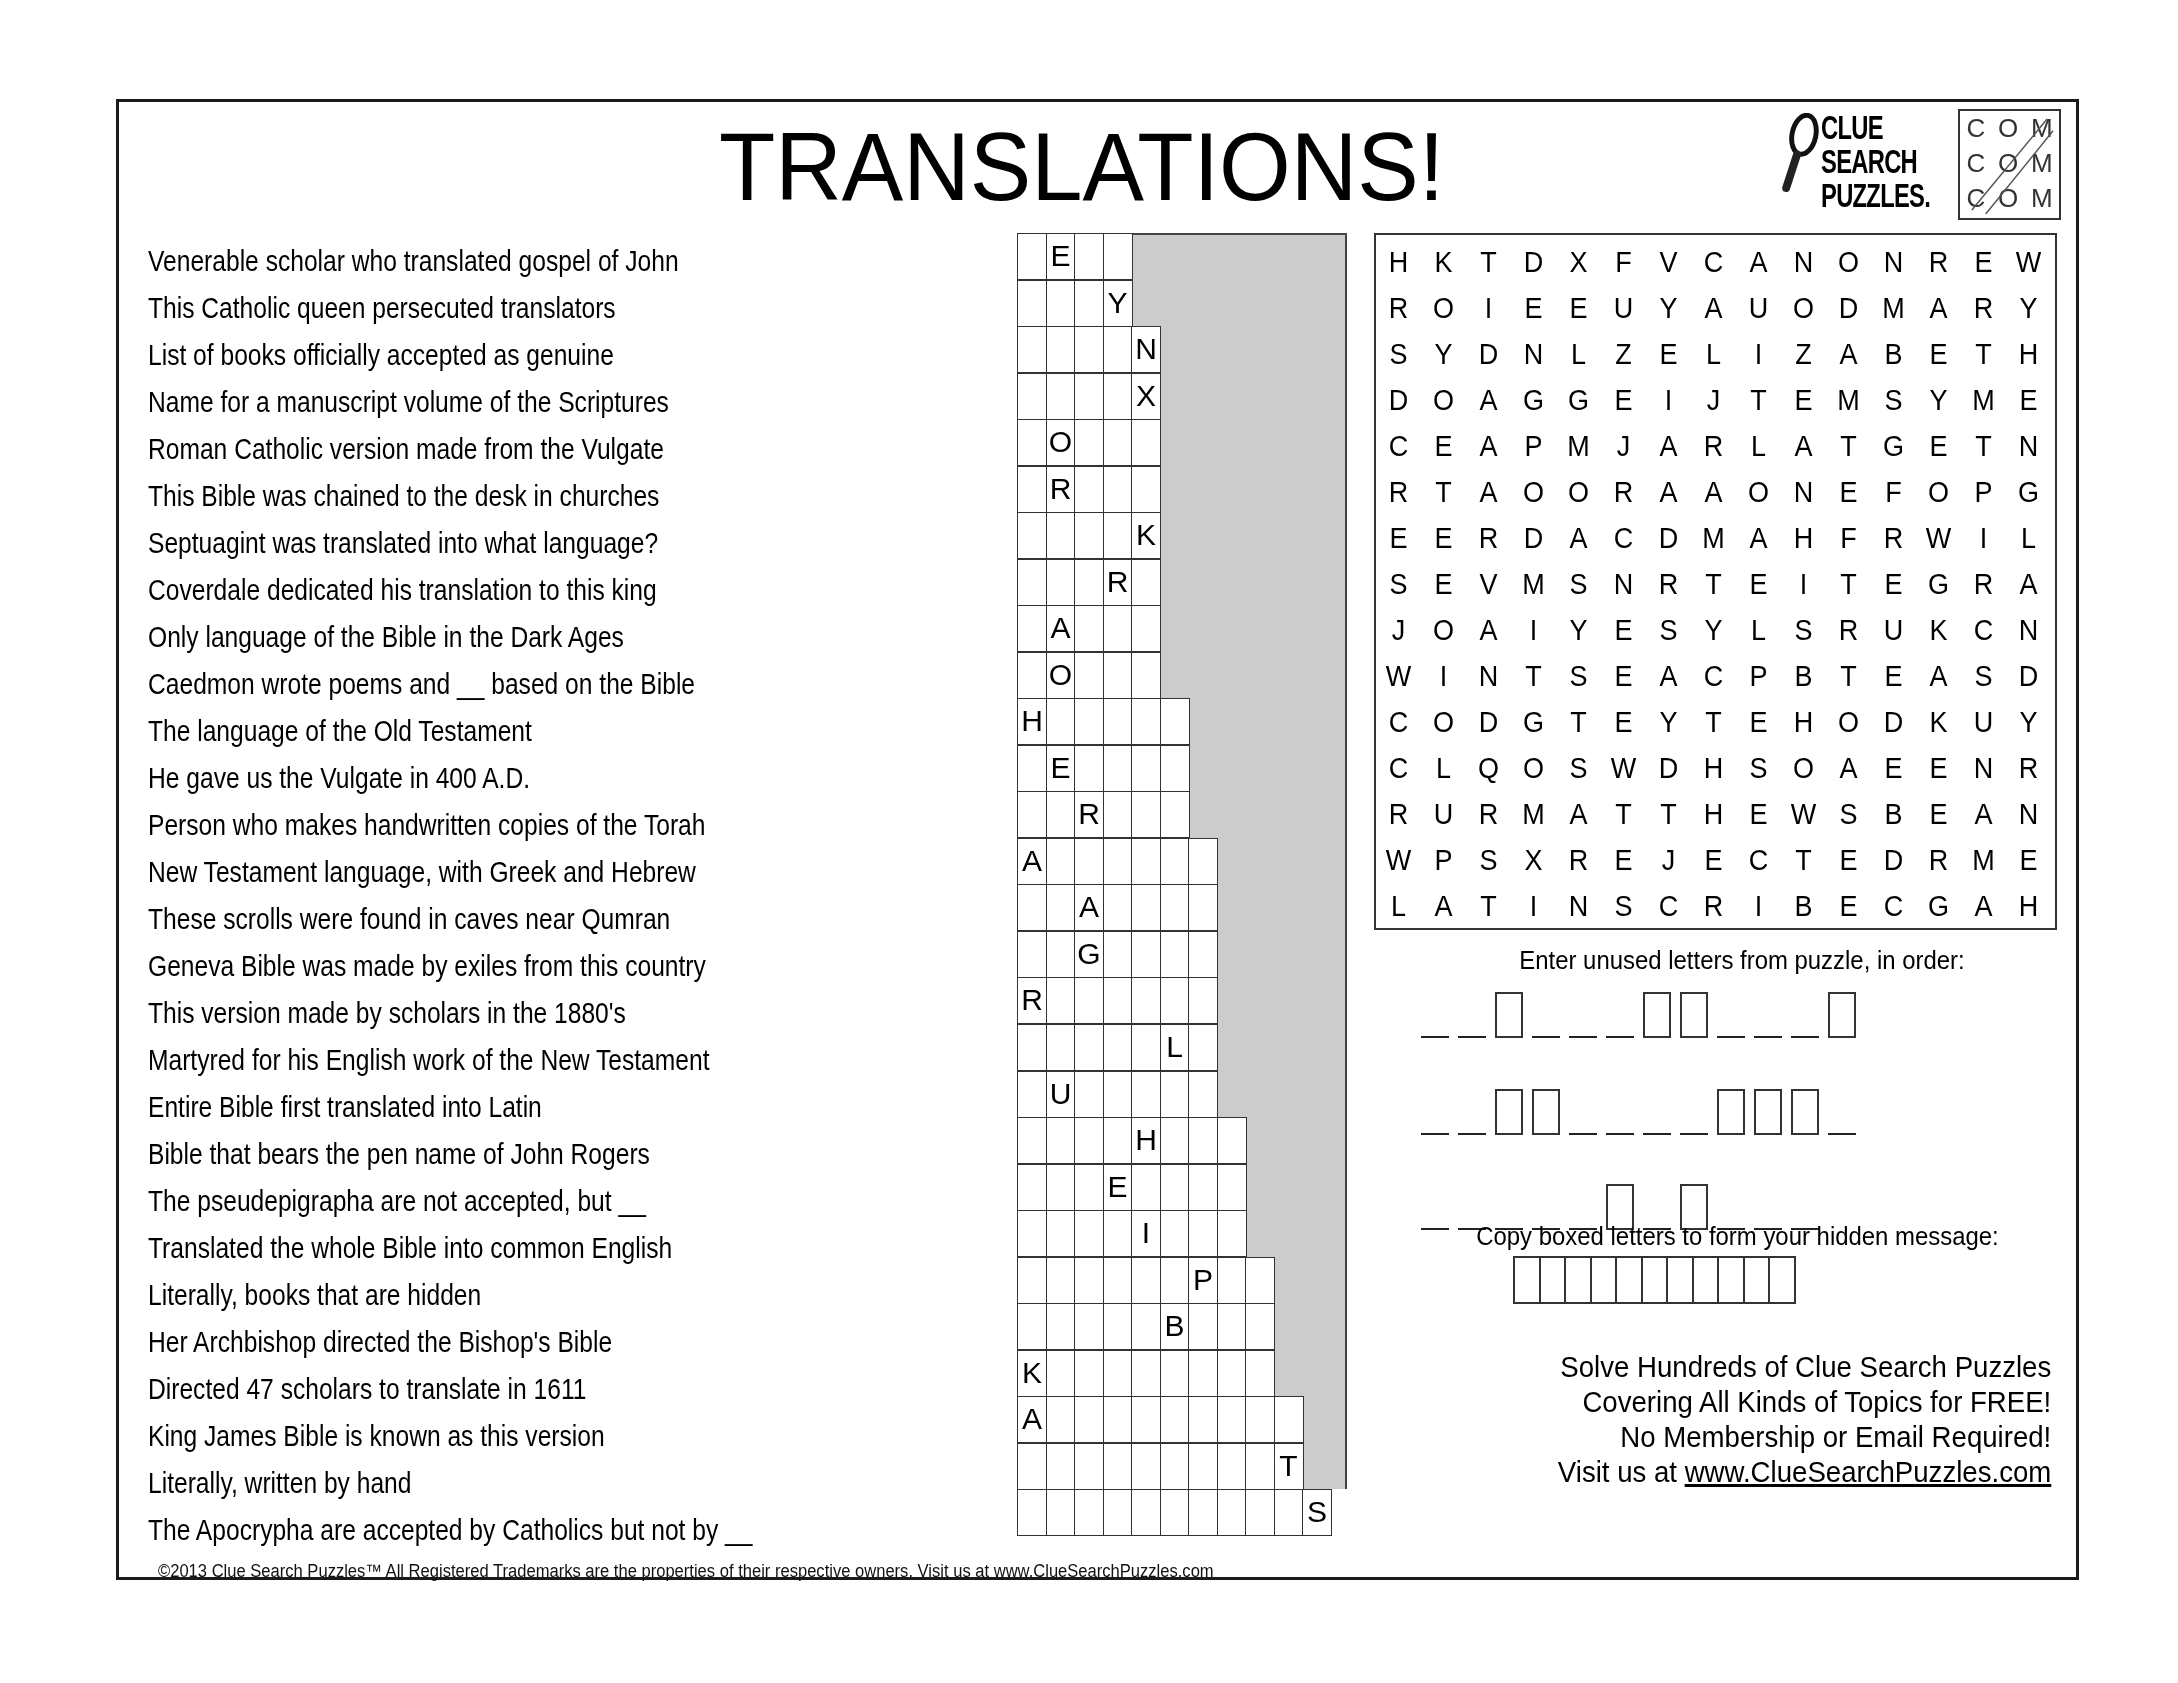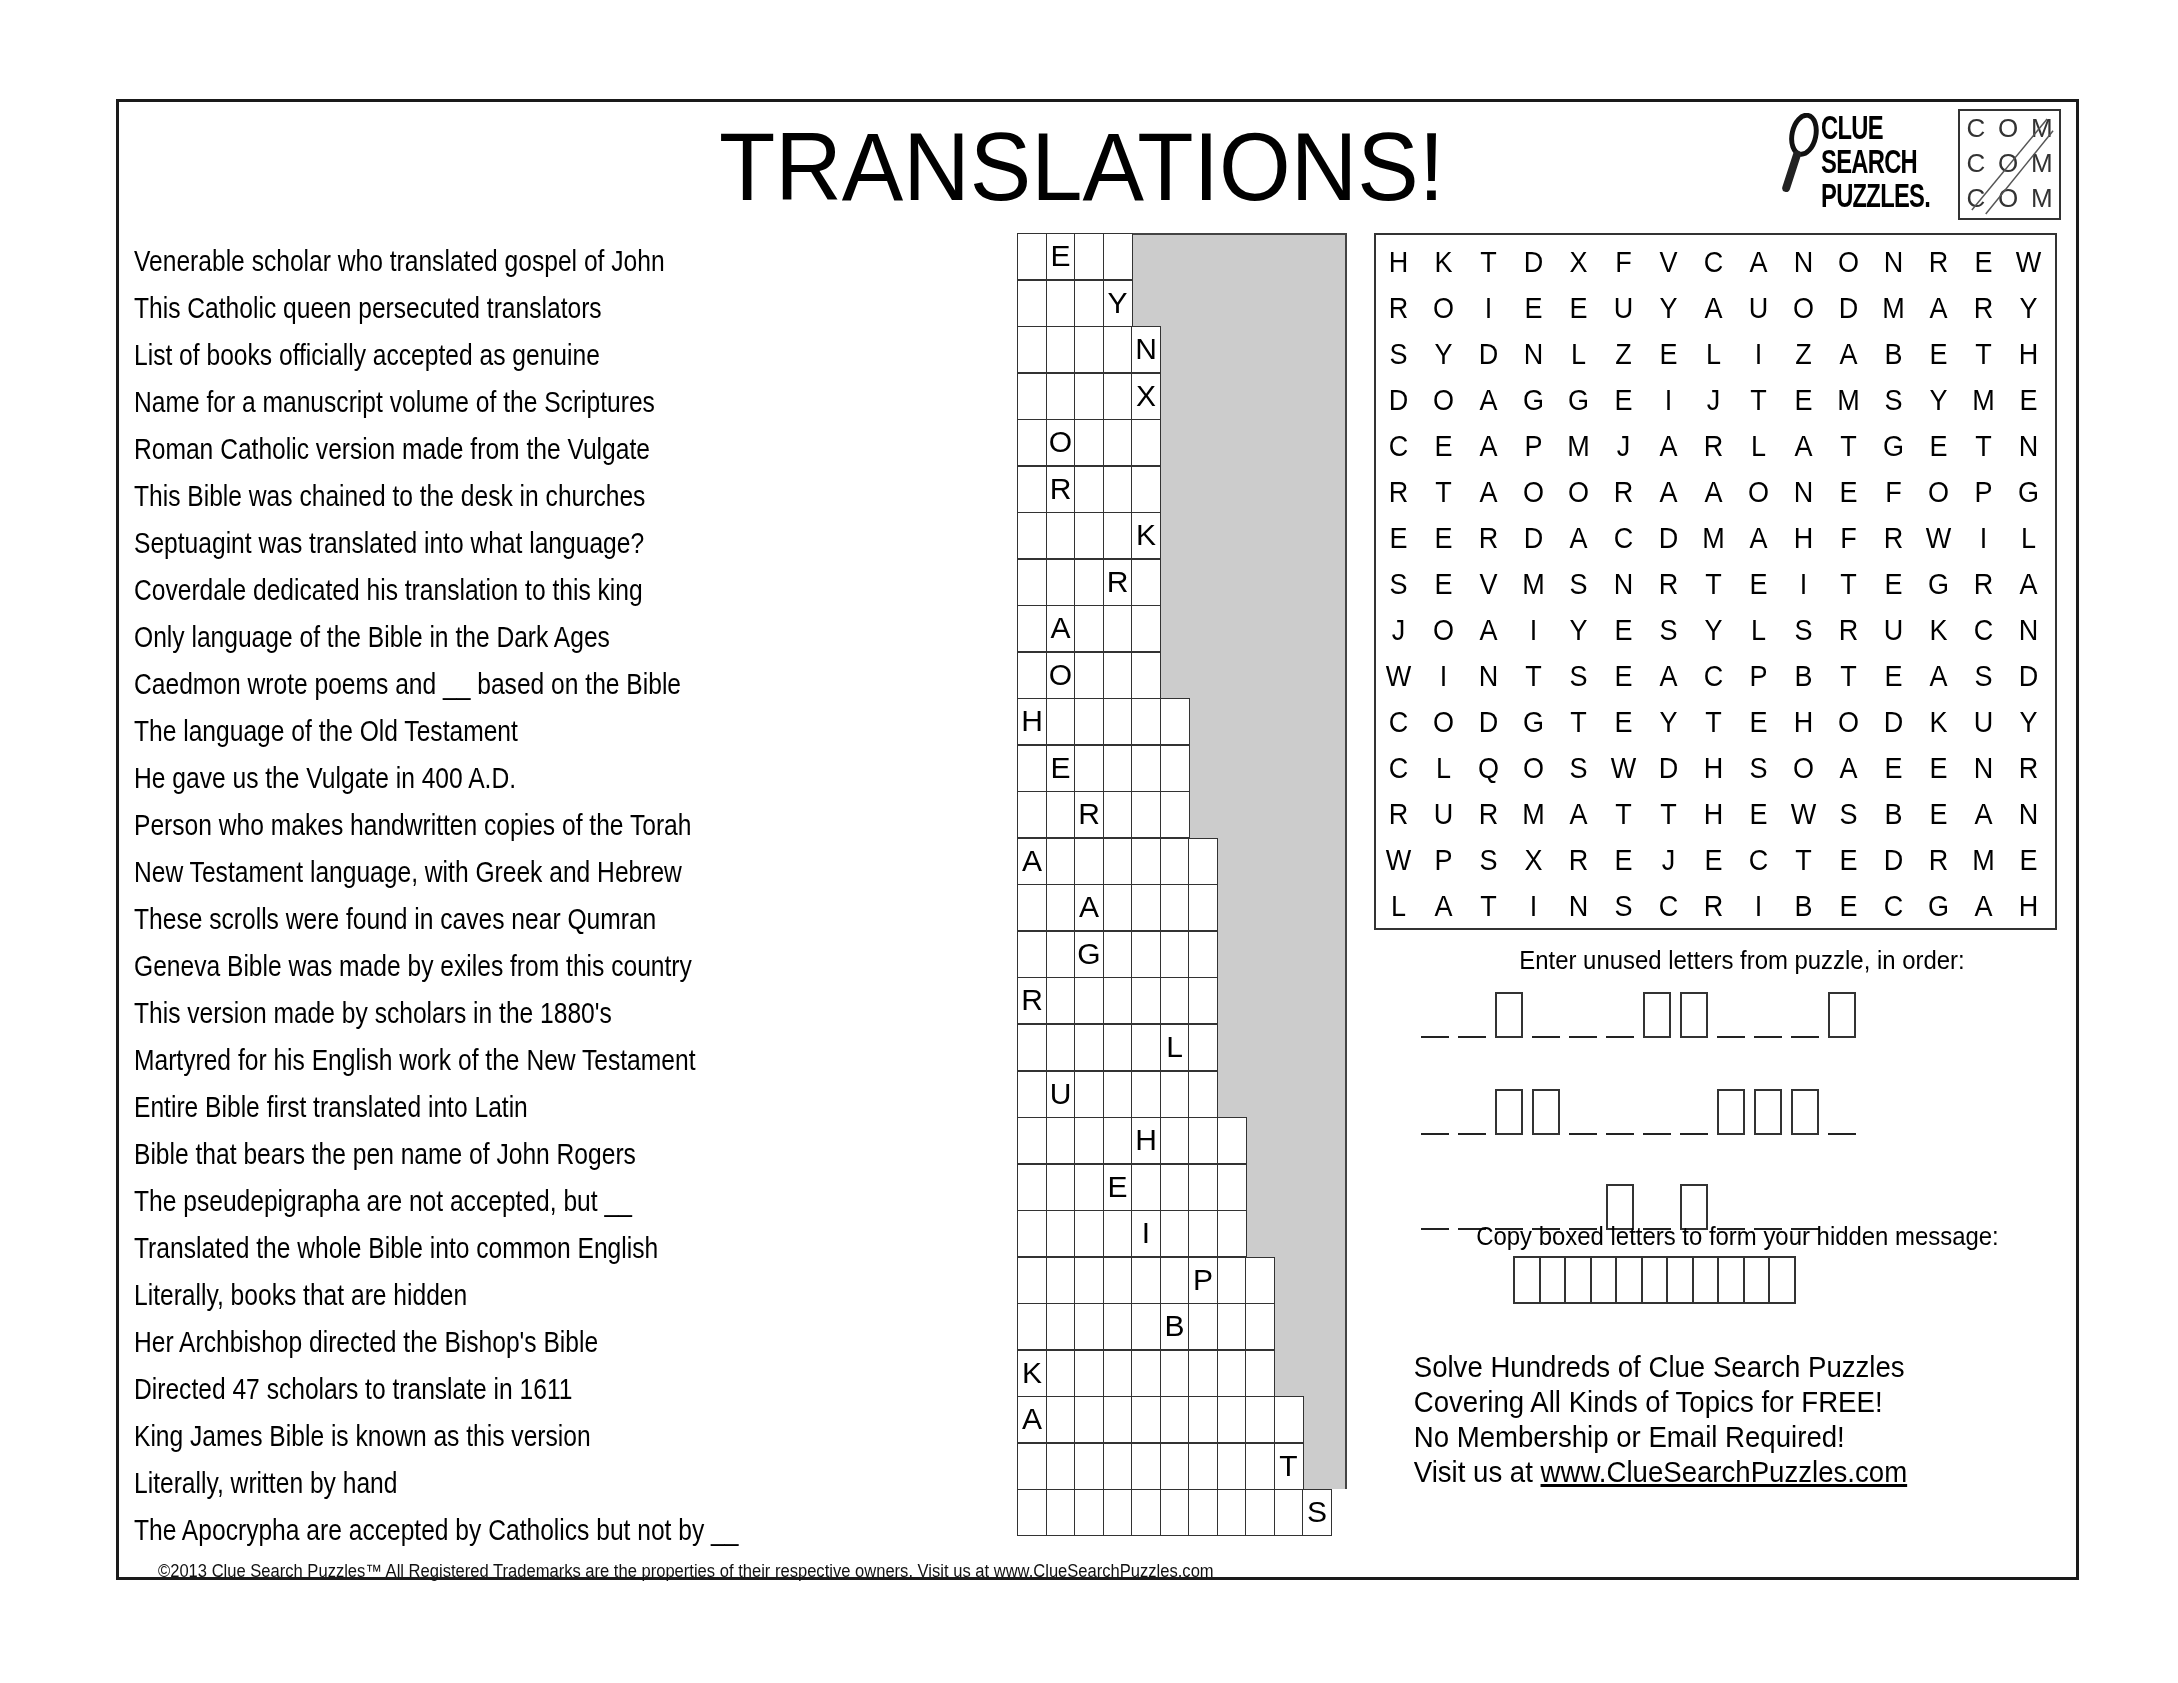--- a/index.html
+++ b/index.html
@@ -6,39 +6,39 @@
   body { width:2178px; height:1683px; position:relative; overflow:hidden; font-family:"Liberation Sans", sans-serif; color:#000; }
   .page-border { position:absolute; left:116px; top:99px; width:1963px; height:1481px; border:3px solid #1a1a1a; box-sizing:border-box; }
   .title { position:absolute; left:719px; top:117px; font-size:97px; line-height:99px; white-space:nowrap; transform-origin:left top; transform:scaleX(0.95); font-family:"Liberation Sans", sans-serif; }
   
   .logo { position:absolute; left:1770px; top:107px; width:297px; height:119px;text-decoration:underline; }
   .logo .mag { position:absolute; left:10px; top:6px; width:40px; height:79px; }
   .logo .words { position:absolute; left:51px; top:4px; font-weight:bold; font-size:33px; line-height:34px; transform:scaleX(0.72); transform-origin:left top; letter-spacing:-1px; }
   .logo .com-box { position:absolute; left:188px; top:2px; width:103px; height:111px; border:2px solid #333; box-sizing:border-box; }
   .logo .com-row { display:flex; justify-content:space-around; font-size:26px; line-height:35px; color:#333; }
   
-  .clues { position:absolute; left:134px; top:243px; width:871px; }
+  .clues { position:absolute; left:148px; top:243px; width:871px; }
   .clue { height:47px; font-size:30px; line-height:36px; white-space:nowrap; transform:scaleX(0.82); transform-origin:left top; }
   
   .ladder { position:absolute; left:1017px; top:233px; width:330px; height:1303px; }
   .ladder .shade { position:absolute; left:0; top:0; width:330px; height:1256px; background:#cccccc; border-right:2px solid #444; border-top:2px solid #444; box-sizing:border-box; }
   .lrow { position:absolute; left:0; height:47px; display:flex; }
   .lcell { width:30px; height:47px; box-sizing:border-box; border:1.5px solid #333; margin-right:-1.5px; margin-bottom:-1.5px; background:#fff; font-size:30px; line-height:44px; text-align:center; position:relative; }
   .lcell span { position:absolute; left:0; right:0; top:0; }
   
   .wsearch { position:absolute; left:1374px; top:233px; width:683px; height:697px; border:2px solid #333; box-sizing:border-box; padding:4px 0 0 0; }
   .wrow { display:flex; height:46px; }
   .wl { width:45px; text-align:center; font-size:30px; line-height:46px; transform:scaleX(0.9); }
   .instr { position:absolute; font-size:26px; line-height:30px; white-space:nowrap; text-align:center; transform:scaleX(0.92); }
   .slots { position:absolute; display:flex; align-items:flex-end; }
   .blank { width:28px; height:2px; background:#222; margin:0 4.5px; }
   .box { width:28px; height:46px; border:2px solid #333; box-sizing:border-box; margin:0 4.5px; }
   .hidden-msg { position:absolute; left:1513px; top:1256px; display:flex; }
   .hbox { width:27.5px; height:48px; border:2px solid #333; box-sizing:border-box; margin-right:-2px; }
-  .promo { position:absolute; left:1386px; top:1349px; width:693px; text-align:left; font-size:30px; line-height:35px; }
+  .promo { position:absolute; left:1386px; top:1349px; width:693px; text-align:right; font-size:30px; line-height:35px; }
   .promo div { transform:scaleX(0.92); }
   .promo .link { text-decoration:underline; }
   .copyright { position:absolute; left:158px; top:1561px; font-size:18px; white-space:nowrap; transform:scaleX(0.92); transform-origin:left top; color:#111; }
 </style>
 </head>
 <body>
 
 <div class="page-border"></div>
 
 <div class="title">TRANSLATIONS!</div>

